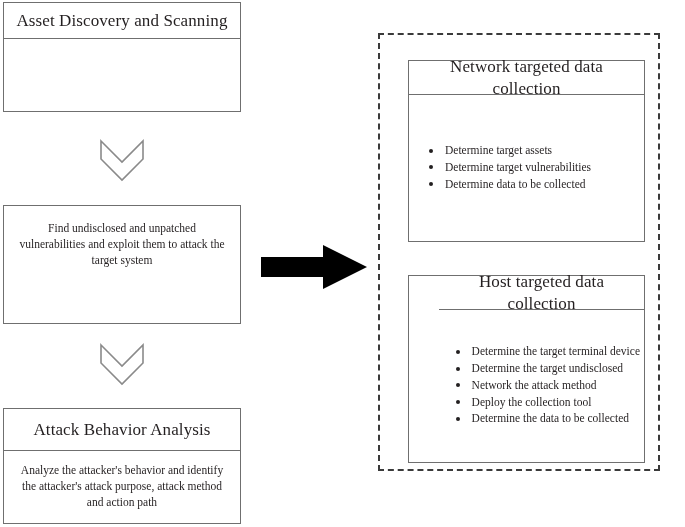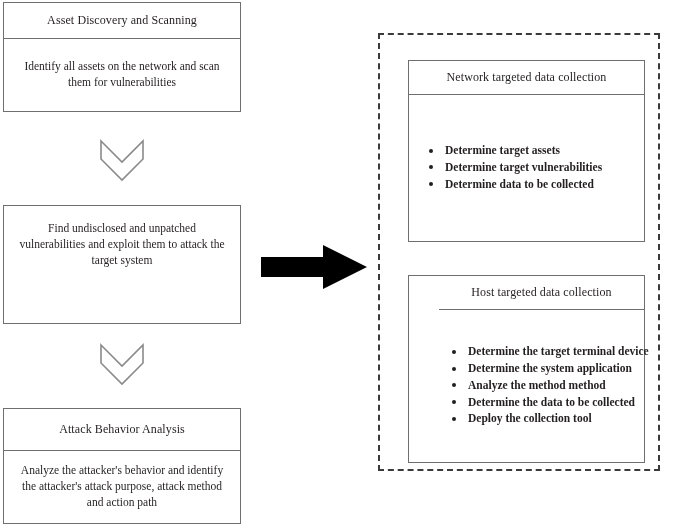--- a/index.html
+++ b/index.html
@@ -31,21 +31,21 @@
     border: 1.5px solid #6f6f6f;
     background: #ffffff;
   }
   .node-header {
     box-sizing: border-box;
     border-bottom: 1.5px solid #6f6f6f;
     display: flex;
     align-items: center;
     justify-content: center;
     text-align: center;
-    font-size: 12px;
+    font-size: 17px;
     letter-spacing: .1px;
     line-height: 1.25;
     padding: 0 6px;
   }
   .node-body {
     box-sizing: border-box;
     display: flex;
     align-items: center;
     justify-content: center;
     text-align: center;
@@ -107,23 +107,22 @@
   .right-node { left: 408px; width: 237px; }
 
   #node-network { top: 60px;  height: 182px; }
   #node-host    { top: 275px; height: 188px; padding-left: 30px; }
 
   .right-node .node-header { height: 34px; }
   .right-node .node-body {
     height: calc(100% - 35.5px);
     display: flex;
     align-items: center;
-    justify-content: center;
+    justify-content: flex-end;
     padding: 0 4px 0 6px;
-    font-weight: bold;
   }
 
   ul.bullets {
     margin: 0;
     padding: 0 0 0 14px;
     list-style: none;
     width: 100%;
   }
   ul.bullets li {
     position: relative;
@@ -144,23 +143,20 @@
     background: #231f20;
   }
 </style>
 </head>
 <body>
 
 <div class="canvas">
 
   <div class="node left-node" id="node-asset">
     <div class="node-header">Asset Discovery and Scanning</div>
-    <div class="node-body">
-      <span class="txt">Identify all assets on the network and scan them for vulnerabilities</span>
-    </div>
   </div>
 
   <div class="chevron" id="chevron-1">
     <svg viewBox="0 0 46 44" xmlns="http://www.w3.org/2000/svg">
       <polygon points="2,2 23,23 44,2 44,20 23,41 2,20" fill="none" stroke="#8a8a8a" stroke-width="1.6" stroke-linejoin="miter"></polygon>
     </svg>
   </div>
 
   <div class="node left-node" id="node-vuln">
     <div class="node-body">
@@ -198,21 +194,21 @@
         <li>Determine data to be collected</li>
       </ul>
     </div>
   </div>
 
   <div class="node right-node" id="node-host">
     <div class="node-header">Host targeted data collection</div>
     <div class="node-body">
       <ul class="bullets">
         <li>Determine the target terminal device</li>
-        <li>Determine the system application</li>
-        <li>Analyze the method method</li>
+        <li>Determine the target undisclosed</li>
+        <li>Network the attack method</li>
+        <li>Deploy the collection tool</li>
         <li>Determine the data to be collected</li>
-        <li>Deploy the collection tool</li>
       </ul>
     </div>
   </div>
 
 </div>
 
 </body></html>

